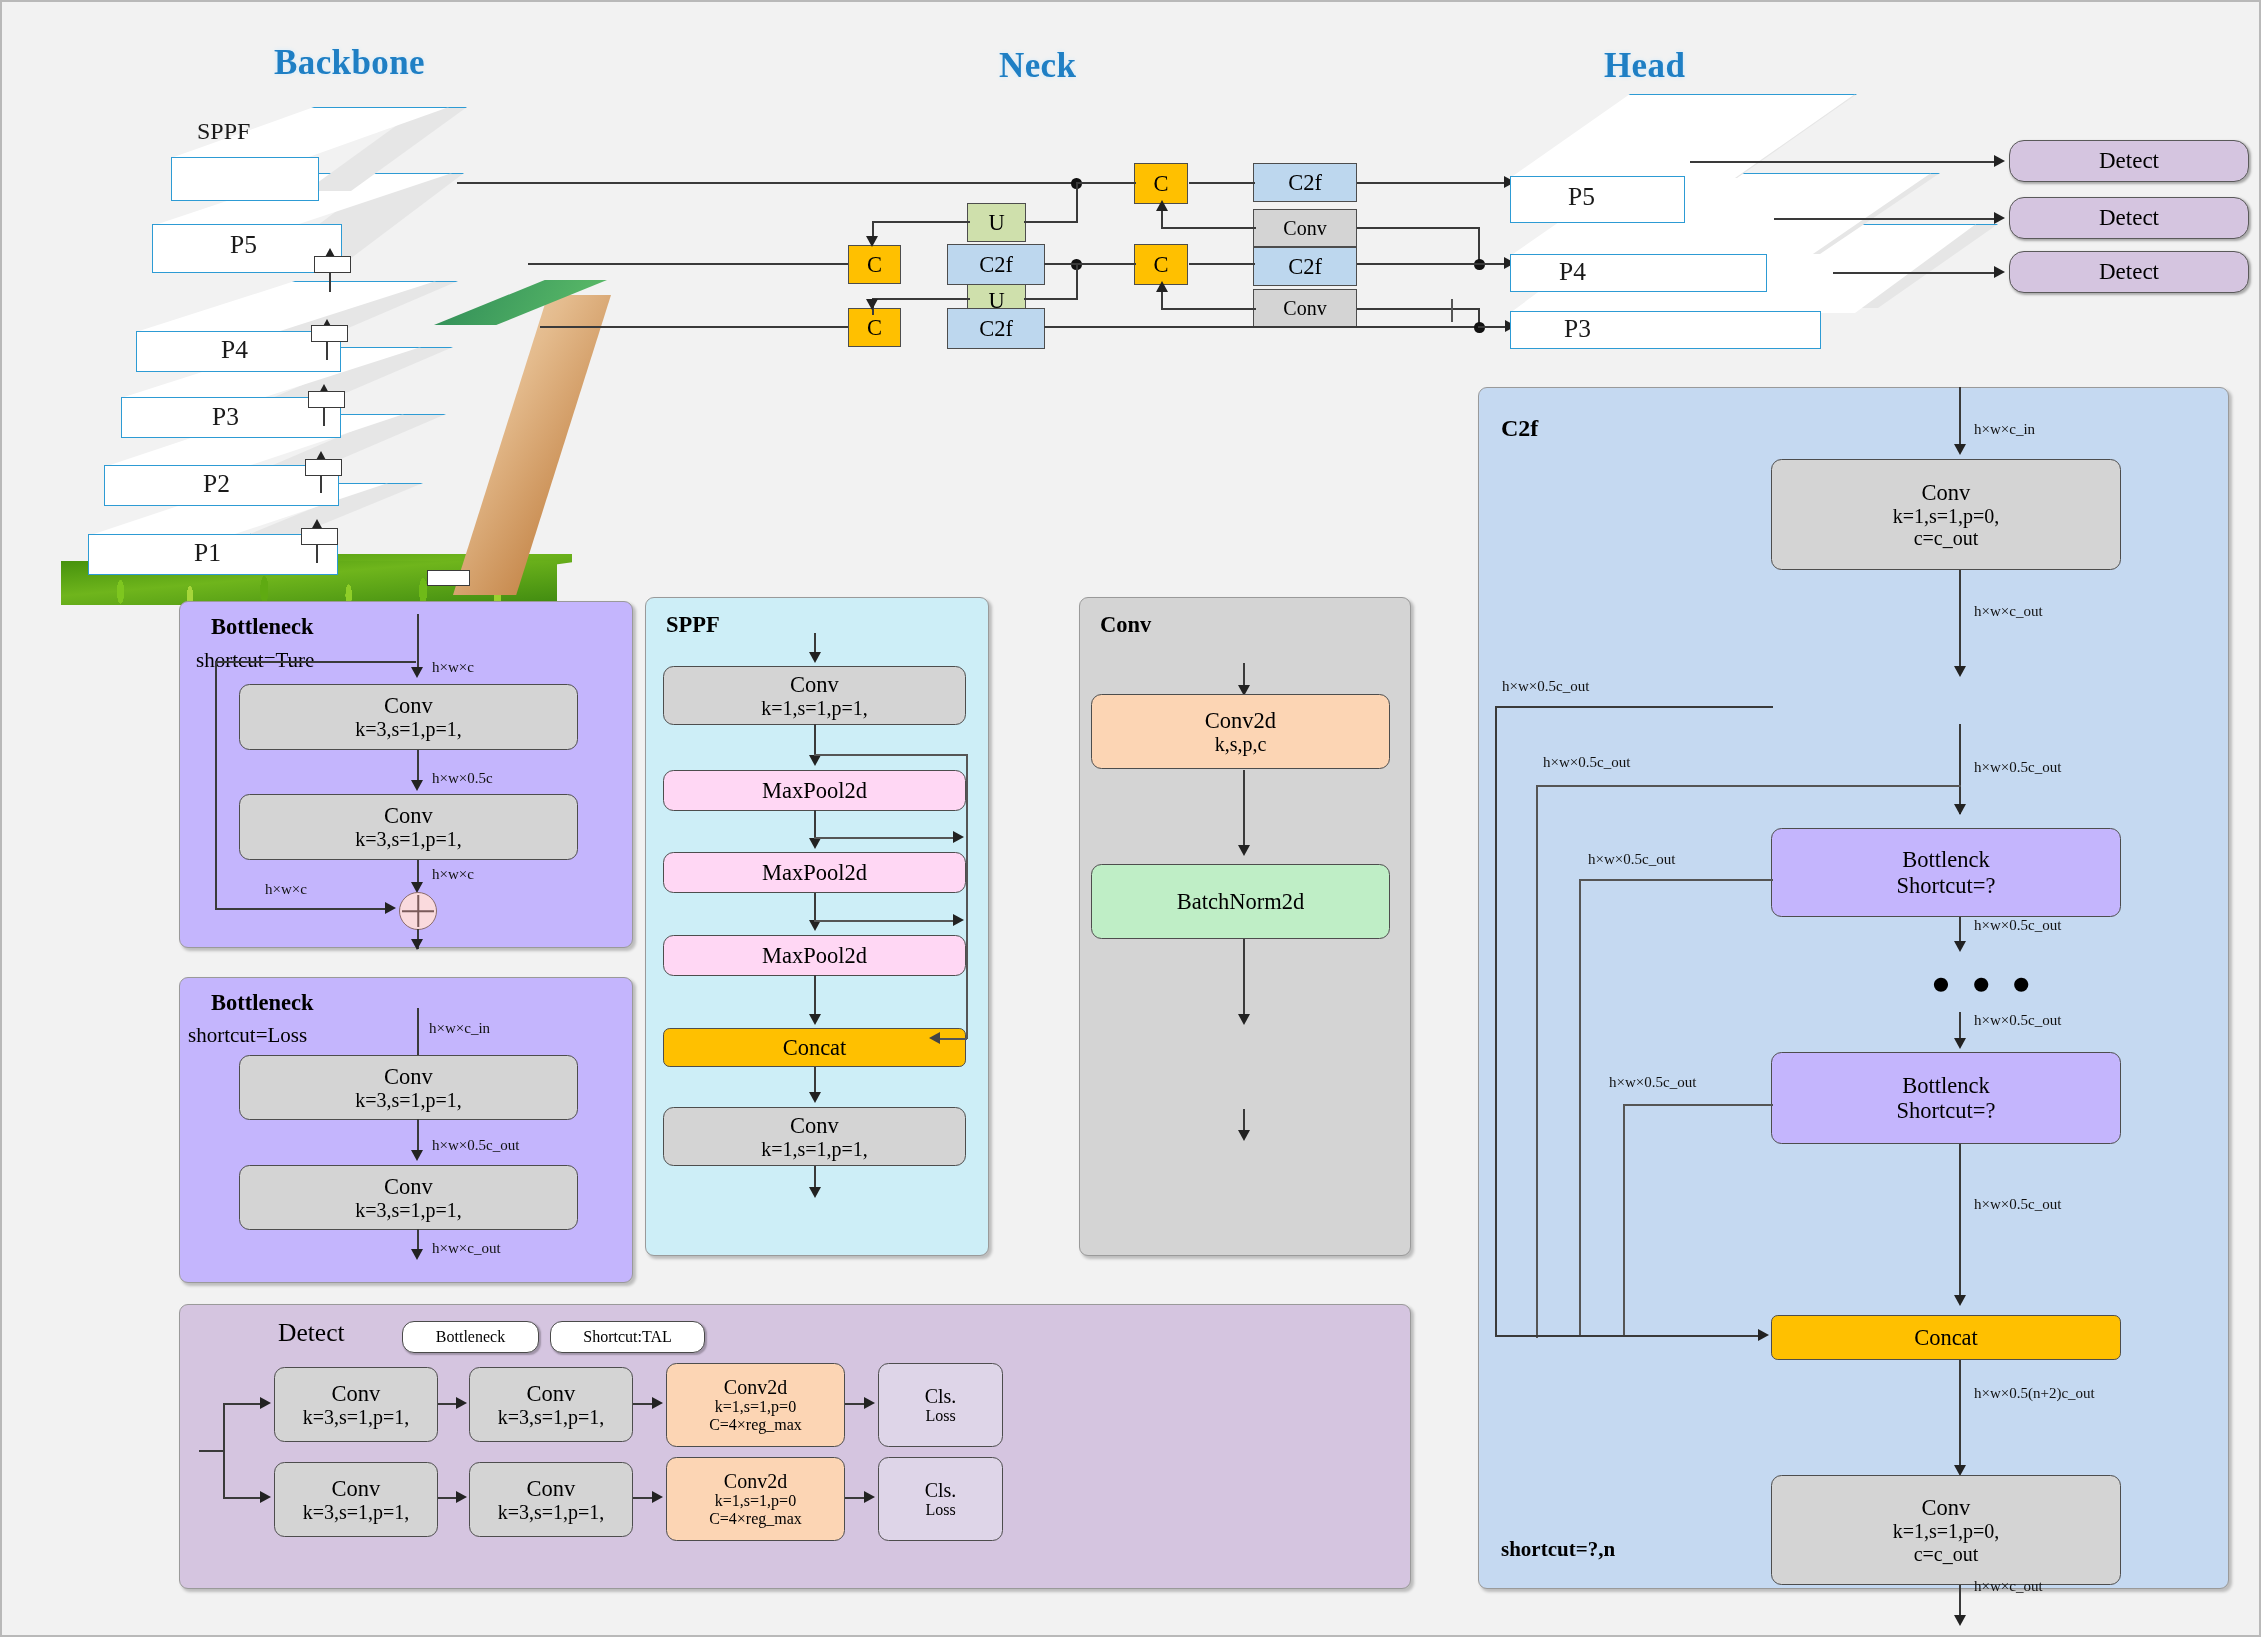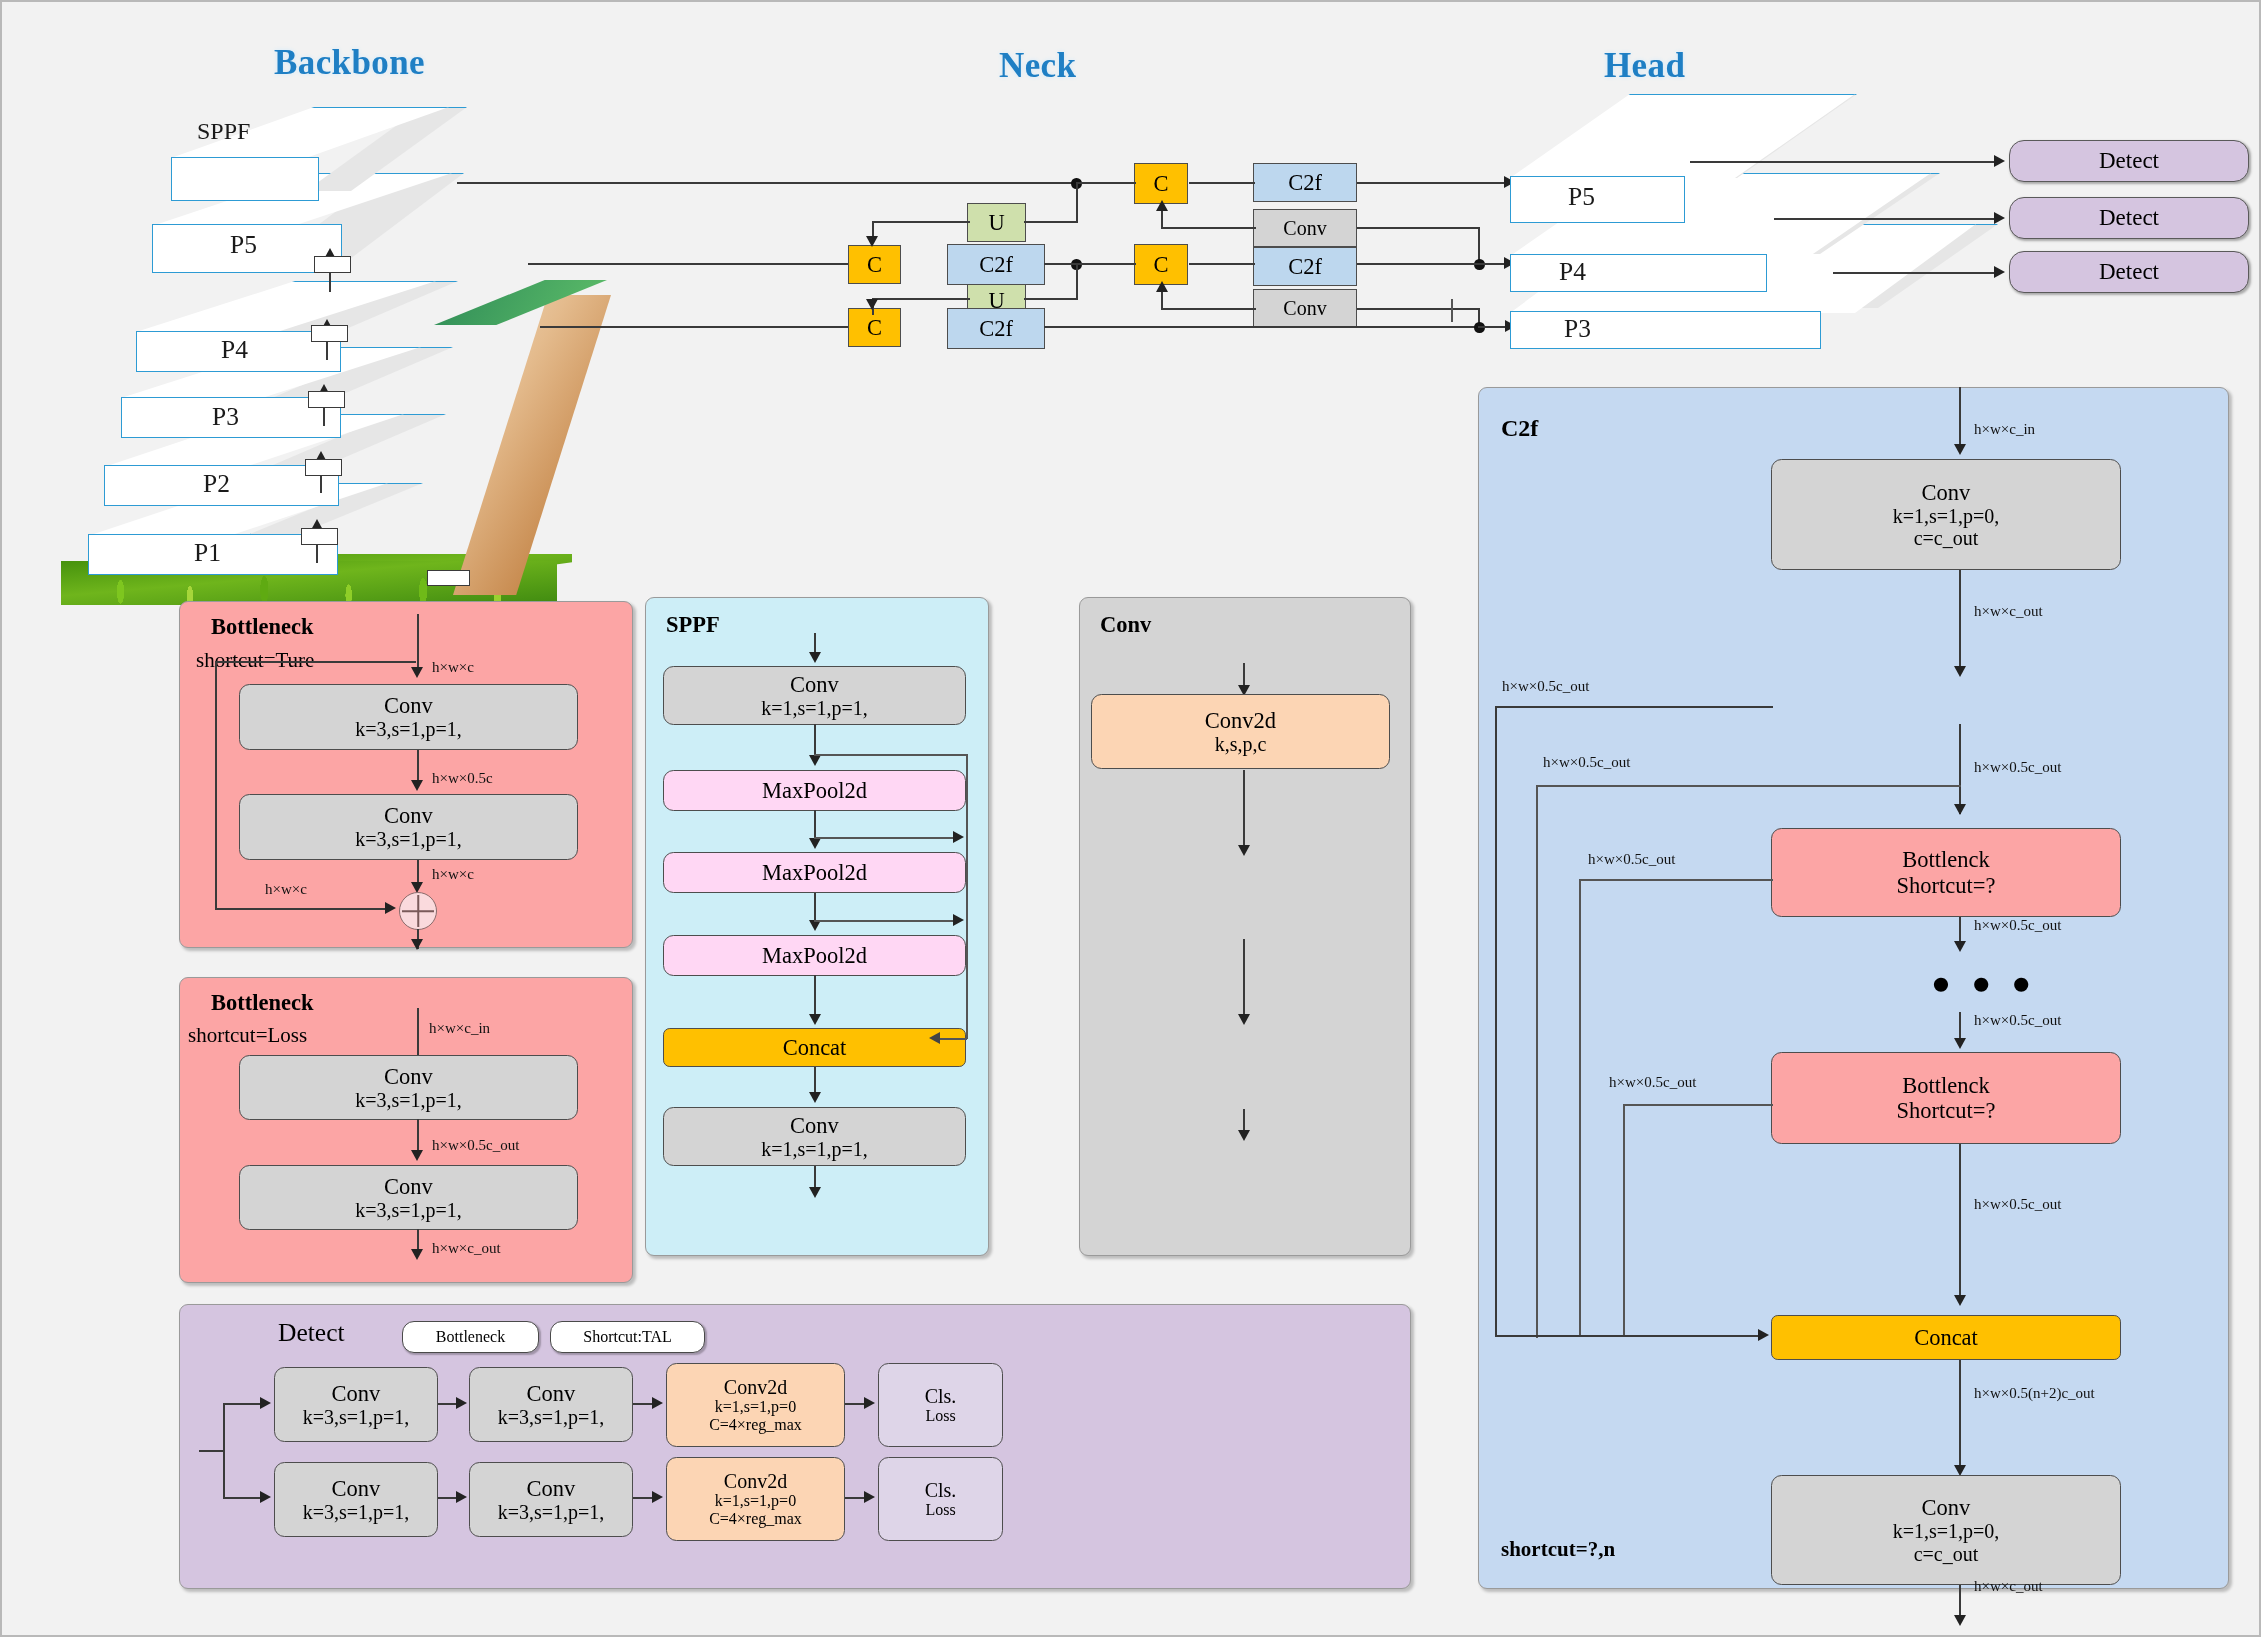--- a/index.html
+++ b/index.html
@@ -15,21 +15,21 @@
   .node .t1{font-size:22.5px;}
   .node .t2{font-size:20px;}
   .node .t3{font-size:16px;}
   .grayb{background:#d4d4d4;}
   .pinkb{background:#ffd7f4;}
   .orangeb{background:#ffc000;}
   .peachb{background:#fcd5b4;}
   .greenb{background:#bfeec6;}
   .skyb{background:#c6ecfb;}
   .bluelite{background:#bdd7ee;}
-  .olive{background:#fca5a5;}
+  .olive{background:#c4b5fd;}
   .purple{background:#d5c5e0;}
   .rnd{border-radius:10.5px;}
   .rnd-s{border-radius:6.8px;}
   
   .panel{border:1.5px solid #9a9a9a;border-radius:9px;box-shadow:2.3px 2.3px 3px rgba(0,0,0,.22);}
   .panel-title{position:absolute;font-weight:bold;font-size:22.5px;color:#000;}
   
   .lbl{font-size:15px;color:#111;white-space:nowrap;}
   
   .hl{position:absolute;background:#3a3a3a;height:2.3px;}
@@ -420,20 +420,23 @@
 
   <div class="vl" style="left:1241px;top:661px;height:69px;"></div>
   <div class="arrD" style="left:1236px;top:683px;"></div>
   <div class="node peachb rnd abs" style="left:1089px;top:692px;width:299px;height:75px;">
     <span class="t1">Conv2d</span>
     <span class="t2">k,s,p,c</span>
   </div>
 
   <div class="vl" style="left:1241px;top:768px;height:84px;"></div>
   <div class="arrD" style="left:1236px;top:843px;"></div>
+  <div class="node greenb rnd abs" style="left:1089px;top:862px;width:299px;height:75px;">
+    <span class="t1">BatchNorm2d</span>
+  </div>
 
   <div class="vl" style="left:1241px;top:937px;height:84px;"></div>
   <div class="arrD" style="left:1236px;top:1012px;"></div>
   <div class="vl" style="left:1241px;top:1107px;height:27px;"></div>
   <div class="arrD" style="left:1236px;top:1128px;"></div>
 
   <div class="panel abs purple" style="left:177px;top:1302px;width:1232px;height:285px;"></div>
   <div class="abs" style="left:276px;top:1316px;font-size:25.5px;">Detect</div>
   <div class="tagpill abs" style="left:400px;top:1319px;width:137px;height:32px;">
     <span>Bottleneck</span>

